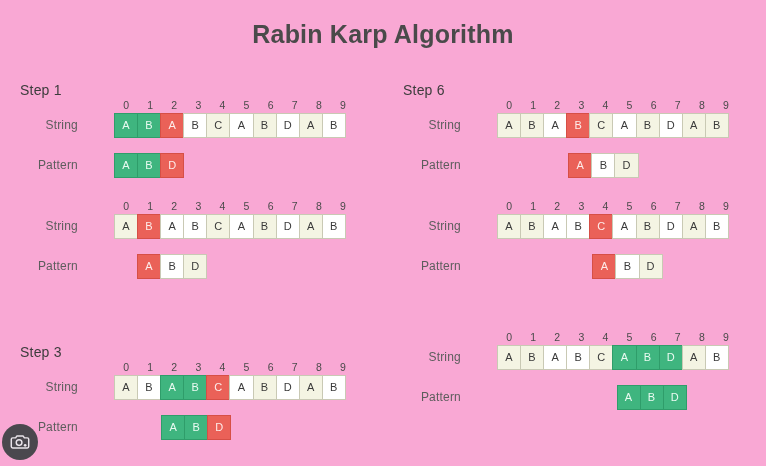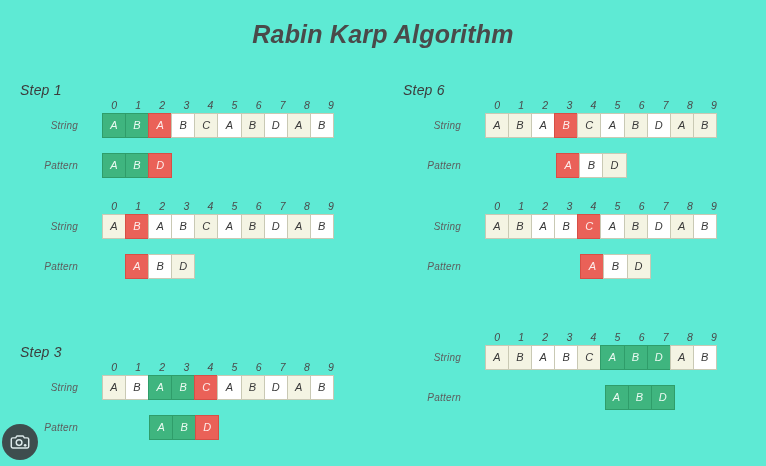--- a/index.html
+++ b/index.html
@@ -12,22 +12,21 @@
     background: #ffffff;
     font-family: "Liberation Sans", sans-serif;
     overflow: hidden;
     position: relative;
   }
 
   .page {
     position: relative;
     width: 766px;
     height: 466px;
-    background: #5eead4;
-    font-style: italic;
+    background: #f9a8d4;
   }
 
   .title {
     text-align: center;
     font-size: 25px;
     font-weight: bold;
     color: #4a4a4a;
     letter-spacing: 0.2px;
     padding-top: 20px;
     margin: 0;
@@ -64,22 +63,22 @@
   .row {
     display: flex;
     align-items: center;
     height: 26px;
   }
   .row.string-row { margin-bottom: 14px; }
 
   .row-label {
     width: 58px;
     text-align: right;
-    padding-right: 24px;
-    font-size: 10px;
+    padding-right: 36px;
+    font-size: 12px;
     color: #5d5d5d;
     flex: 0 0 auto;
     letter-spacing: 0.2px;
   }
   .step.right .row-label { width: 58px; }
 
   .cells-wrap {
     position: relative;
     flex: 0 0 auto;
   }

